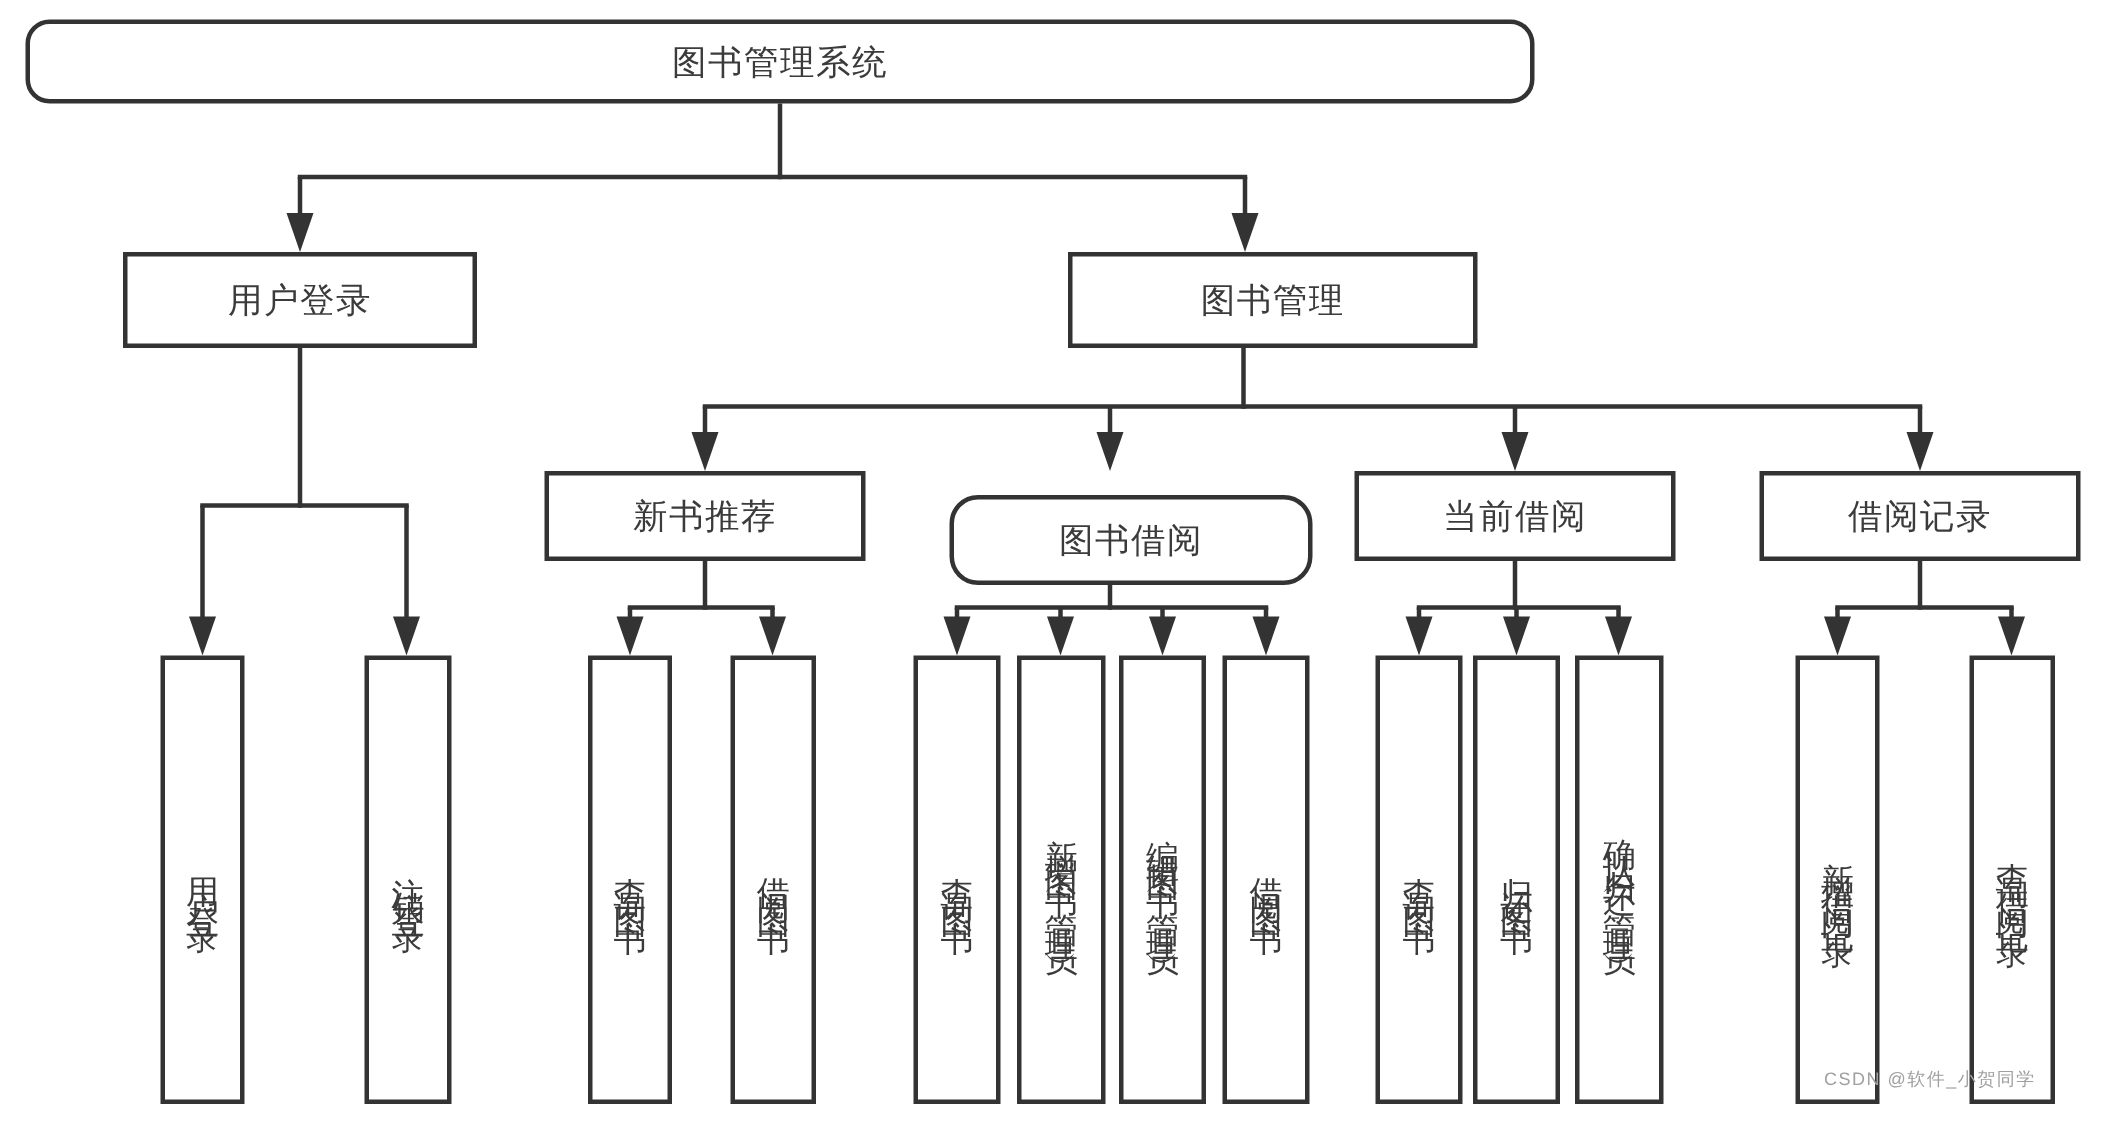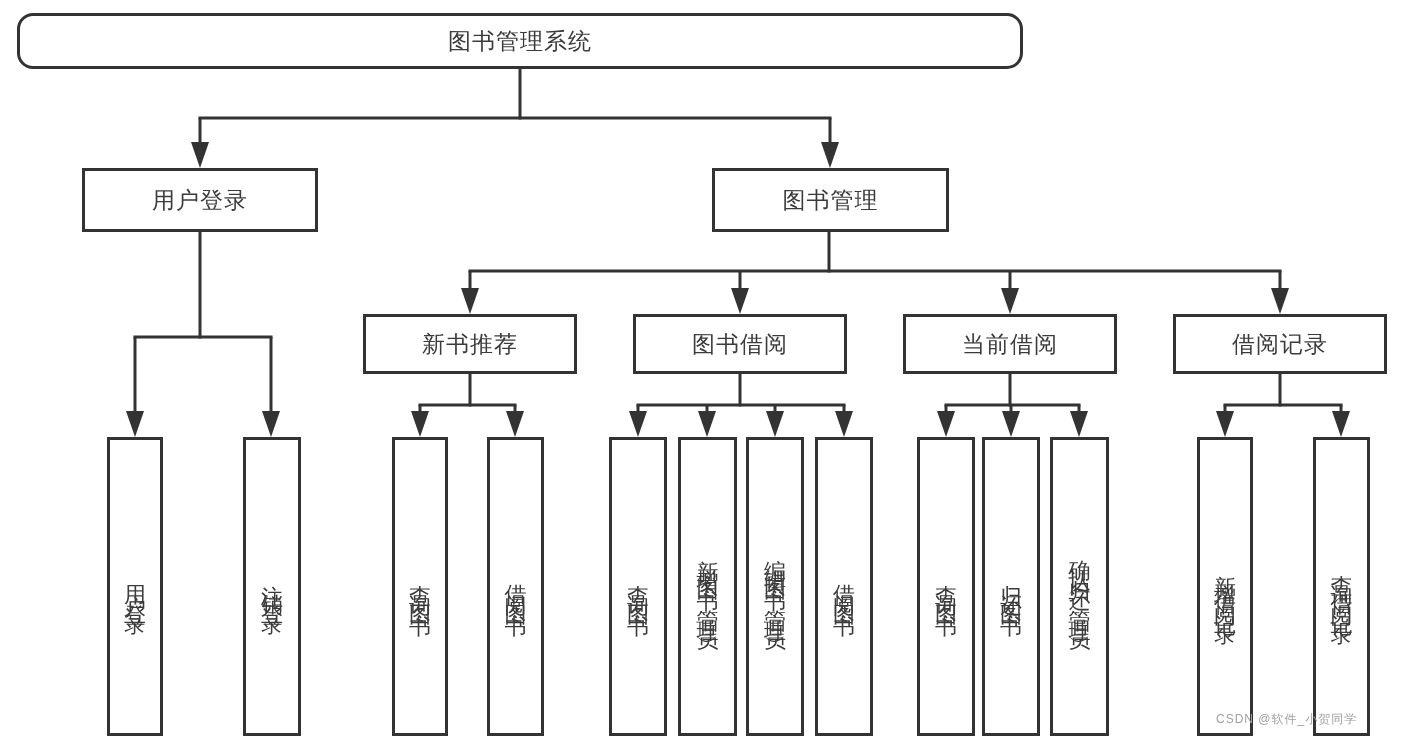--- a/index.html
+++ b/index.html
@@ -109,28 +109,28 @@
     <polygon points="1341,437 1332,411 1350,411"></polygon>
   </svg>
 
   <div class="node hbox" style="left:17px;top:13px;width:1006px;height:56px;border-radius:16px;">
     <span>图书管理系统</span>
   </div>
 
   <div class="node hbox" style="left:82px;top:168px;width:236px;height:64px;">
     <span>用户登录</span>
   </div>
-  <div class="node hbox" style="left:712px;top:168px;width:237px;height:64px;">
+  <div class="node hbox" style="left:712px;top:168px;width:273px;height:64px;">
     <span>图书管理</span>
   </div>
 
   <div class="node hbox" style="left:363px;top:314px;width:214px;height:60px;">
     <span>新书推荐</span>
   </div>
-  <div class="node hbox" style="left:633px;top:314px;width:214px;height:60px;">
+  <div class="node hbox" style="left:633px;top:330px;width:242px;height:60px;border-radius:19px;">
     <span>图书借阅</span>
   </div>
   <div class="node hbox" style="left:1173px;top:314px;width:214px;height:60px;">
     <span>借阅记录</span>
   </div>
   <div class="node hbox" style="left:903px;top:314px;width:214px;height:60px;">
     <span>当前借阅</span>
   </div>
 
   <div class="node vbox" style="left:107px;top:437px;width:56px;height:299px;">

